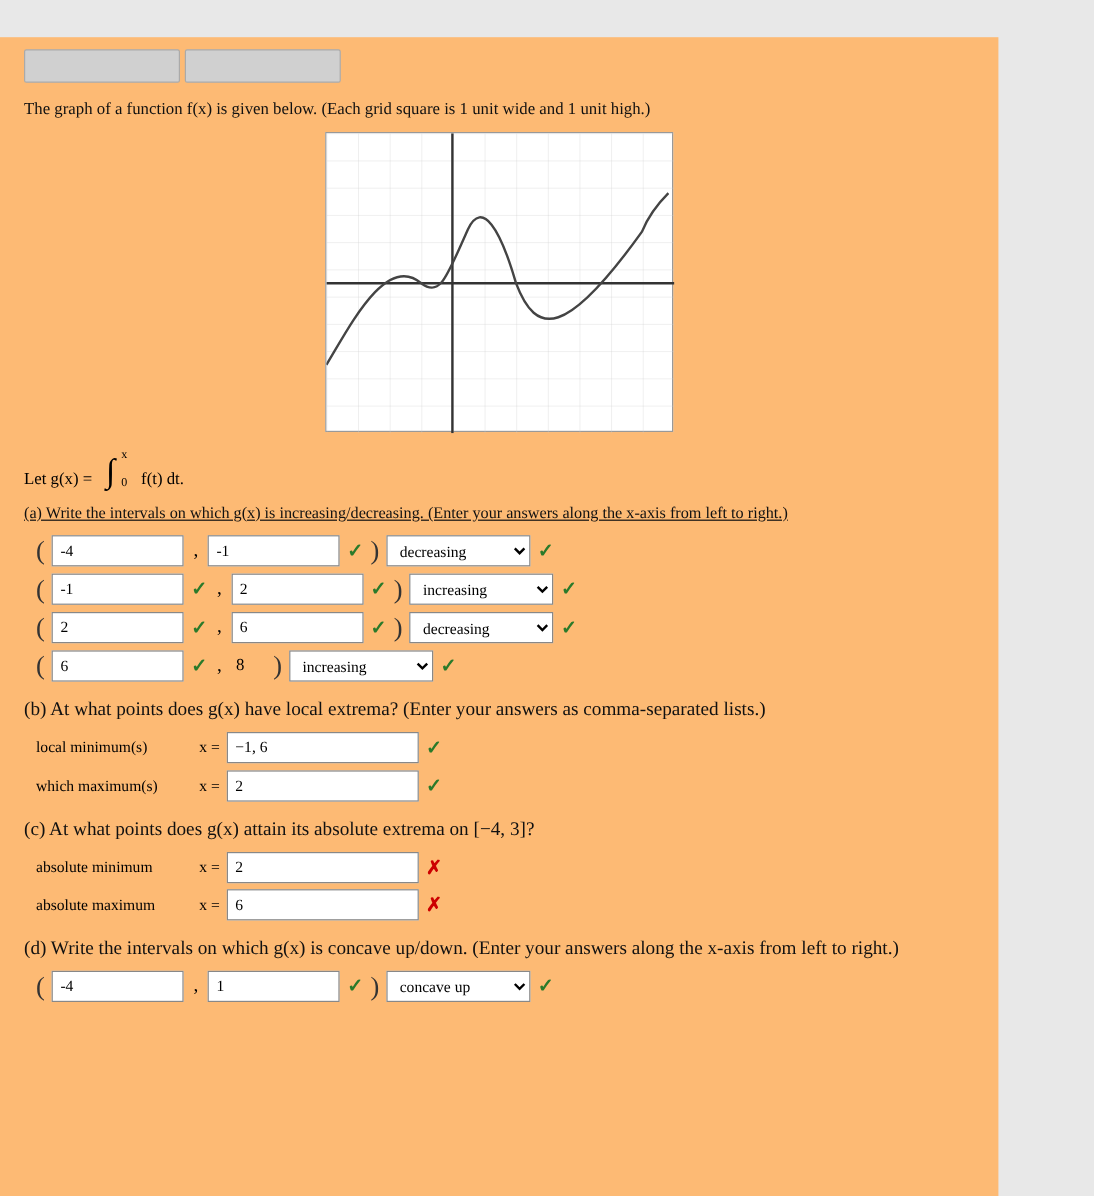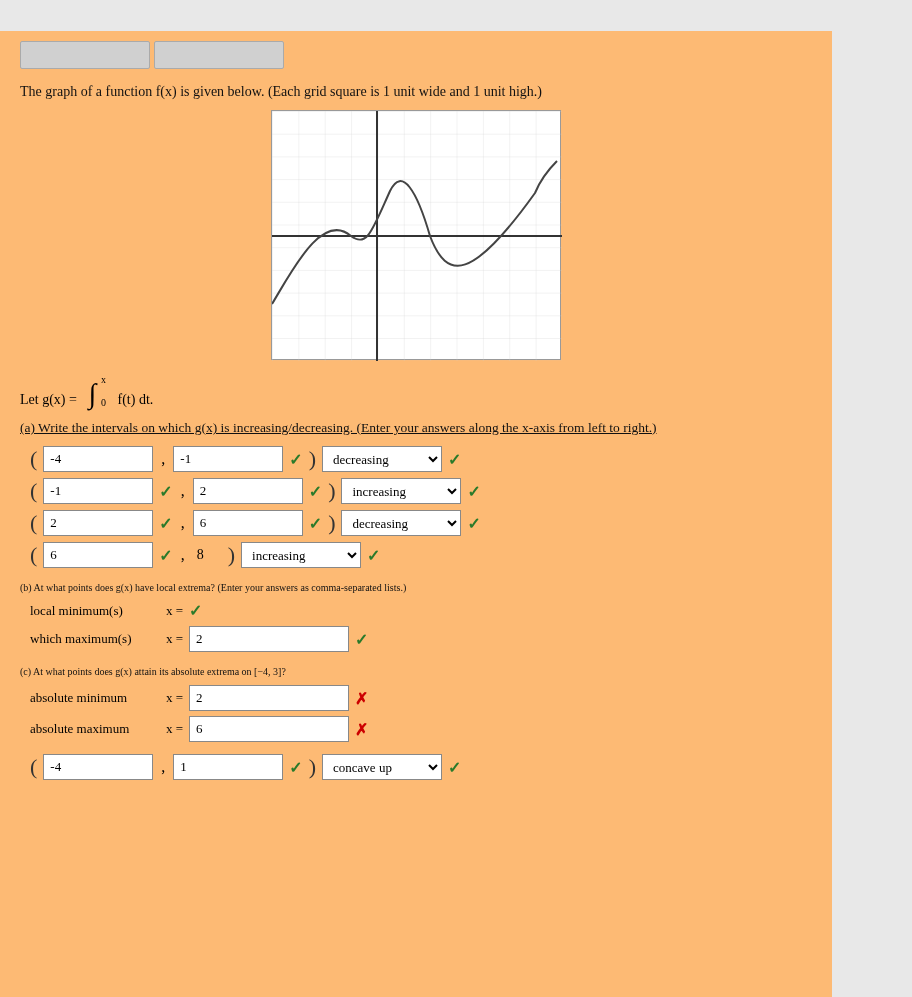--- a/index.html
+++ b/index.html
@@ -121,21 +121,21 @@
       align-items: center;
       justify-content: space-between;
       font-family: Georgia, serif;
       cursor: pointer;
     }
     .comma { font-size: 16px; margin: 0 2px; }
     .subsection {
       margin-bottom: 12px;
     }
     .subsection-label {
-      font-size: 10px;
+      font-size: 16px;
       color: #111;
       margin-bottom: 6px;
       line-height: 1.5;
     }
     .local-row {
       display: flex;
       align-items: center;
       gap: 6px;
       margin-bottom: 6px;
       margin-left: 10px;
@@ -283,20 +283,21 @@
         <span class="check-green">✓</span>
       </div>
     </div>
   </div>
 
   <div class="subsection">
     <p class="subsection-label">(b) At what points does g(x) have local extrema? (Enter your answers as comma-separated lists.)</p>
     <div class="local-row">
       <span class="local-label">local minimum(s)</span>
       <span class="eq-sign">x =</span>
+      <input class="input-box-wide" type="text" value="−1, 6" style="">
       <span class="check-green">✓</span>
     </div>
     <div class="local-row">
       <span class="local-label">which maximum(s)</span>
       <span class="eq-sign">x =</span>
       <input class="input-box-wide" type="text" value="2" style="">
       <span class="check-green">✓</span>
     </div>
   </div>
 
@@ -310,20 +311,21 @@
     </div>
     <div class="abs-row">
       <span class="abs-label">absolute maximum</span>
       <span class="eq-sign">x =</span>
       <input class="input-box-wide" type="text" value="6" style="">
       <span class="x-mark">✗</span>
     </div>
   </div>
 
   <div class="subsection">
+    <p class="subsection-label">(d) Write the intervals on which g(x) is concave up/down. (Enter your answers along the x-axis from left to right.)</p>
     <div class="bottom-row">
       <span class="paren">(</span>
       <input class="input-box" type="text" value="-4" style="">
       <span class="comma">,</span>
       <input class="input-box" type="text" value="1" style="">
       <span class="check-green">✓</span>
       <span class="paren">)</span>
       <select class="dropdown-box">
         <option>concave up</option>
         <option>concave down</option>

